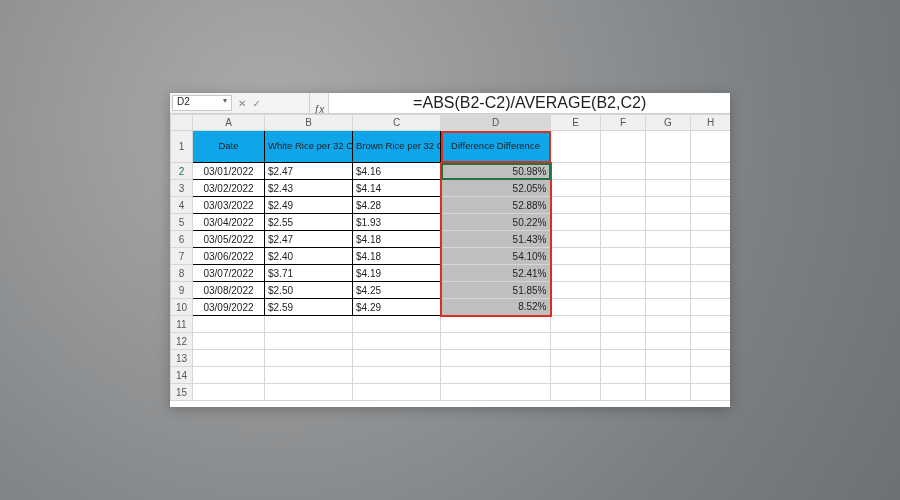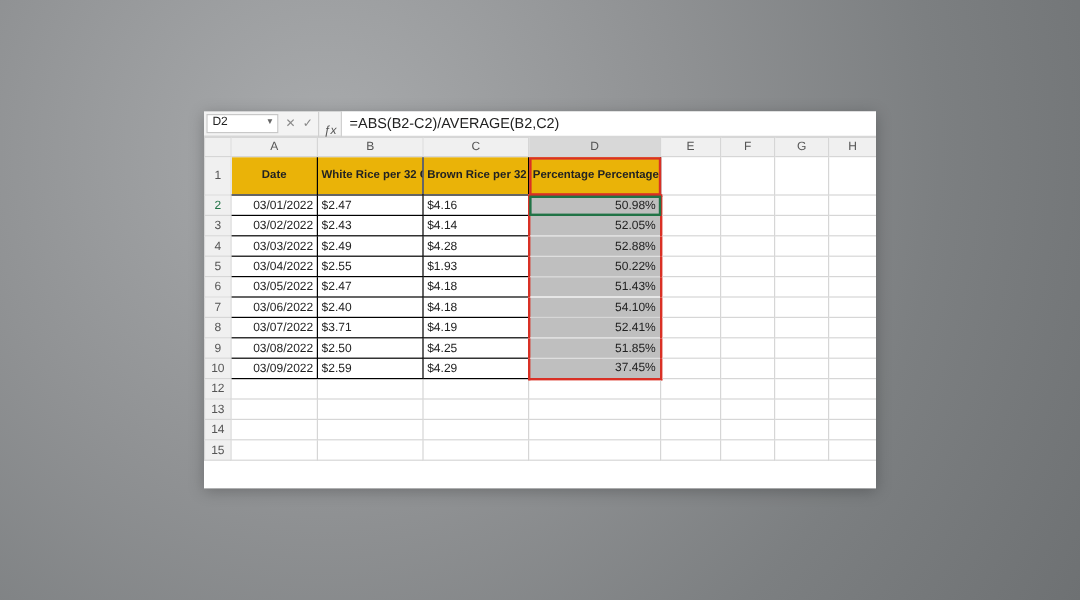--- a/index.html
+++ b/index.html
@@ -57,29 +57,31 @@
   }
   .fb-btns span { font-size: 10px; }
   .fx-label {
     font-style: italic;
     color: #555;
     padding: 16px 4px;
     display: flex;
     align-items: center;
     border-left: 1px solid #d0d0d0;
     border-right: 1px solid #d0d0d0;
+    margin-left: 44px;
   }
   .formula-input {
     flex: 1;
     background: #fff;
     border: none;
     padding: 0 6px;
-    font-size: 12px;
+    font-size: 16px;
     display: flex;
     align-items: center;
+    justify-content: center;
   }
 
   .grid-area {
     flex: 1;
     overflow: hidden;
     position: relative;
   }
   table.sheet {
     border-collapse: collapse;
     table-layout: fixed;
@@ -117,37 +119,37 @@
   col.c-A { width: 72px; }
   col.c-B { width: 88px; }
   col.c-C { width: 88px; }
   col.c-D { width: 110px; }
   col.c-E { width: 50px; }
   col.c-F { width: 45px; }
   col.c-G { width: 45px; }
   col.c-H { width: 40px; }
 
   .hdr-cell {
-    background: #eab308;
-    font-weight: bold;
+    background: #0ea5e9;
+    font-weight: normal;
     text-align: center;
     font-size: 9.5px;
     line-height: 1.1;
     white-space: normal;
     border: 1px solid #000 !important;
     vertical-align: middle;
   }
   tr.header-row td.hdr-cell { height: 32px; }
 
   .data-A, .data-B, .data-C {
     border: 1px solid #000 !important;
     text-align: left;
     font-size: 10px;
   }
-  .data-A { text-align: right; }
+  .data-A { text-align: center; }
   .data-D {
     background: #bfbfbf;
     text-align: right;
     font-size: 10px;
   }
 
   
   .red-top    { border-top: 2px solid #d93025 !important; }
   .red-bottom { border-bottom: 2px solid #d93025 !important; }
   .red-left   { border-left: 2px solid #d93025 !important; }
@@ -208,21 +210,21 @@
           <th>G</th>
           <th>H</th>
         </tr>
       </thead>
       <tbody id="sheet-body">
         <tr class="header-row">
           <th>1</th>
           <td class="hdr-cell">Date</td>
           <td class="hdr-cell">White Rice per 32 Ounce Bag</td>
           <td class="hdr-cell">Brown Rice per 32 Ounce Bag</td>
-          <td class="hdr-cell active-col-hdr">Percentage Percentage</td>
+          <td class="hdr-cell active-col-hdr">Difference Difference</td>
           <td></td>
           <td></td>
           <td></td>
           <td></td>
         </tr>
       <tr>
             <th class="sel-row">2</th>
             <td class="data-A">03/01/2022</td>
             <td class="data-B">$2.47</td>
             <td class="data-C">$4.16</td>
@@ -307,21 +309,32 @@
             <td></td>
             <td></td>
             <td></td>
             <td></td>
           </tr>
           <tr>
             <th>10</th>
             <td class="data-A">03/09/2022</td>
             <td class="data-B">$2.59</td>
             <td class="data-C">$4.29</td>
-            <td class="data-D red-left red-right red-bottom">37.45%</td>
+            <td class="data-D red-left red-right red-bottom">8.52%</td>
+            <td></td>
+            <td></td>
+            <td></td>
+            <td></td>
+          </tr>
+          <tr>
+            <th>11</th>
+            <td></td>
+            <td></td>
+            <td></td>
+            <td></td>
             <td></td>
             <td></td>
             <td></td>
             <td></td>
           </tr>
           <tr>
             <th>12</th>
             <td></td>
             <td></td>
             <td></td>

